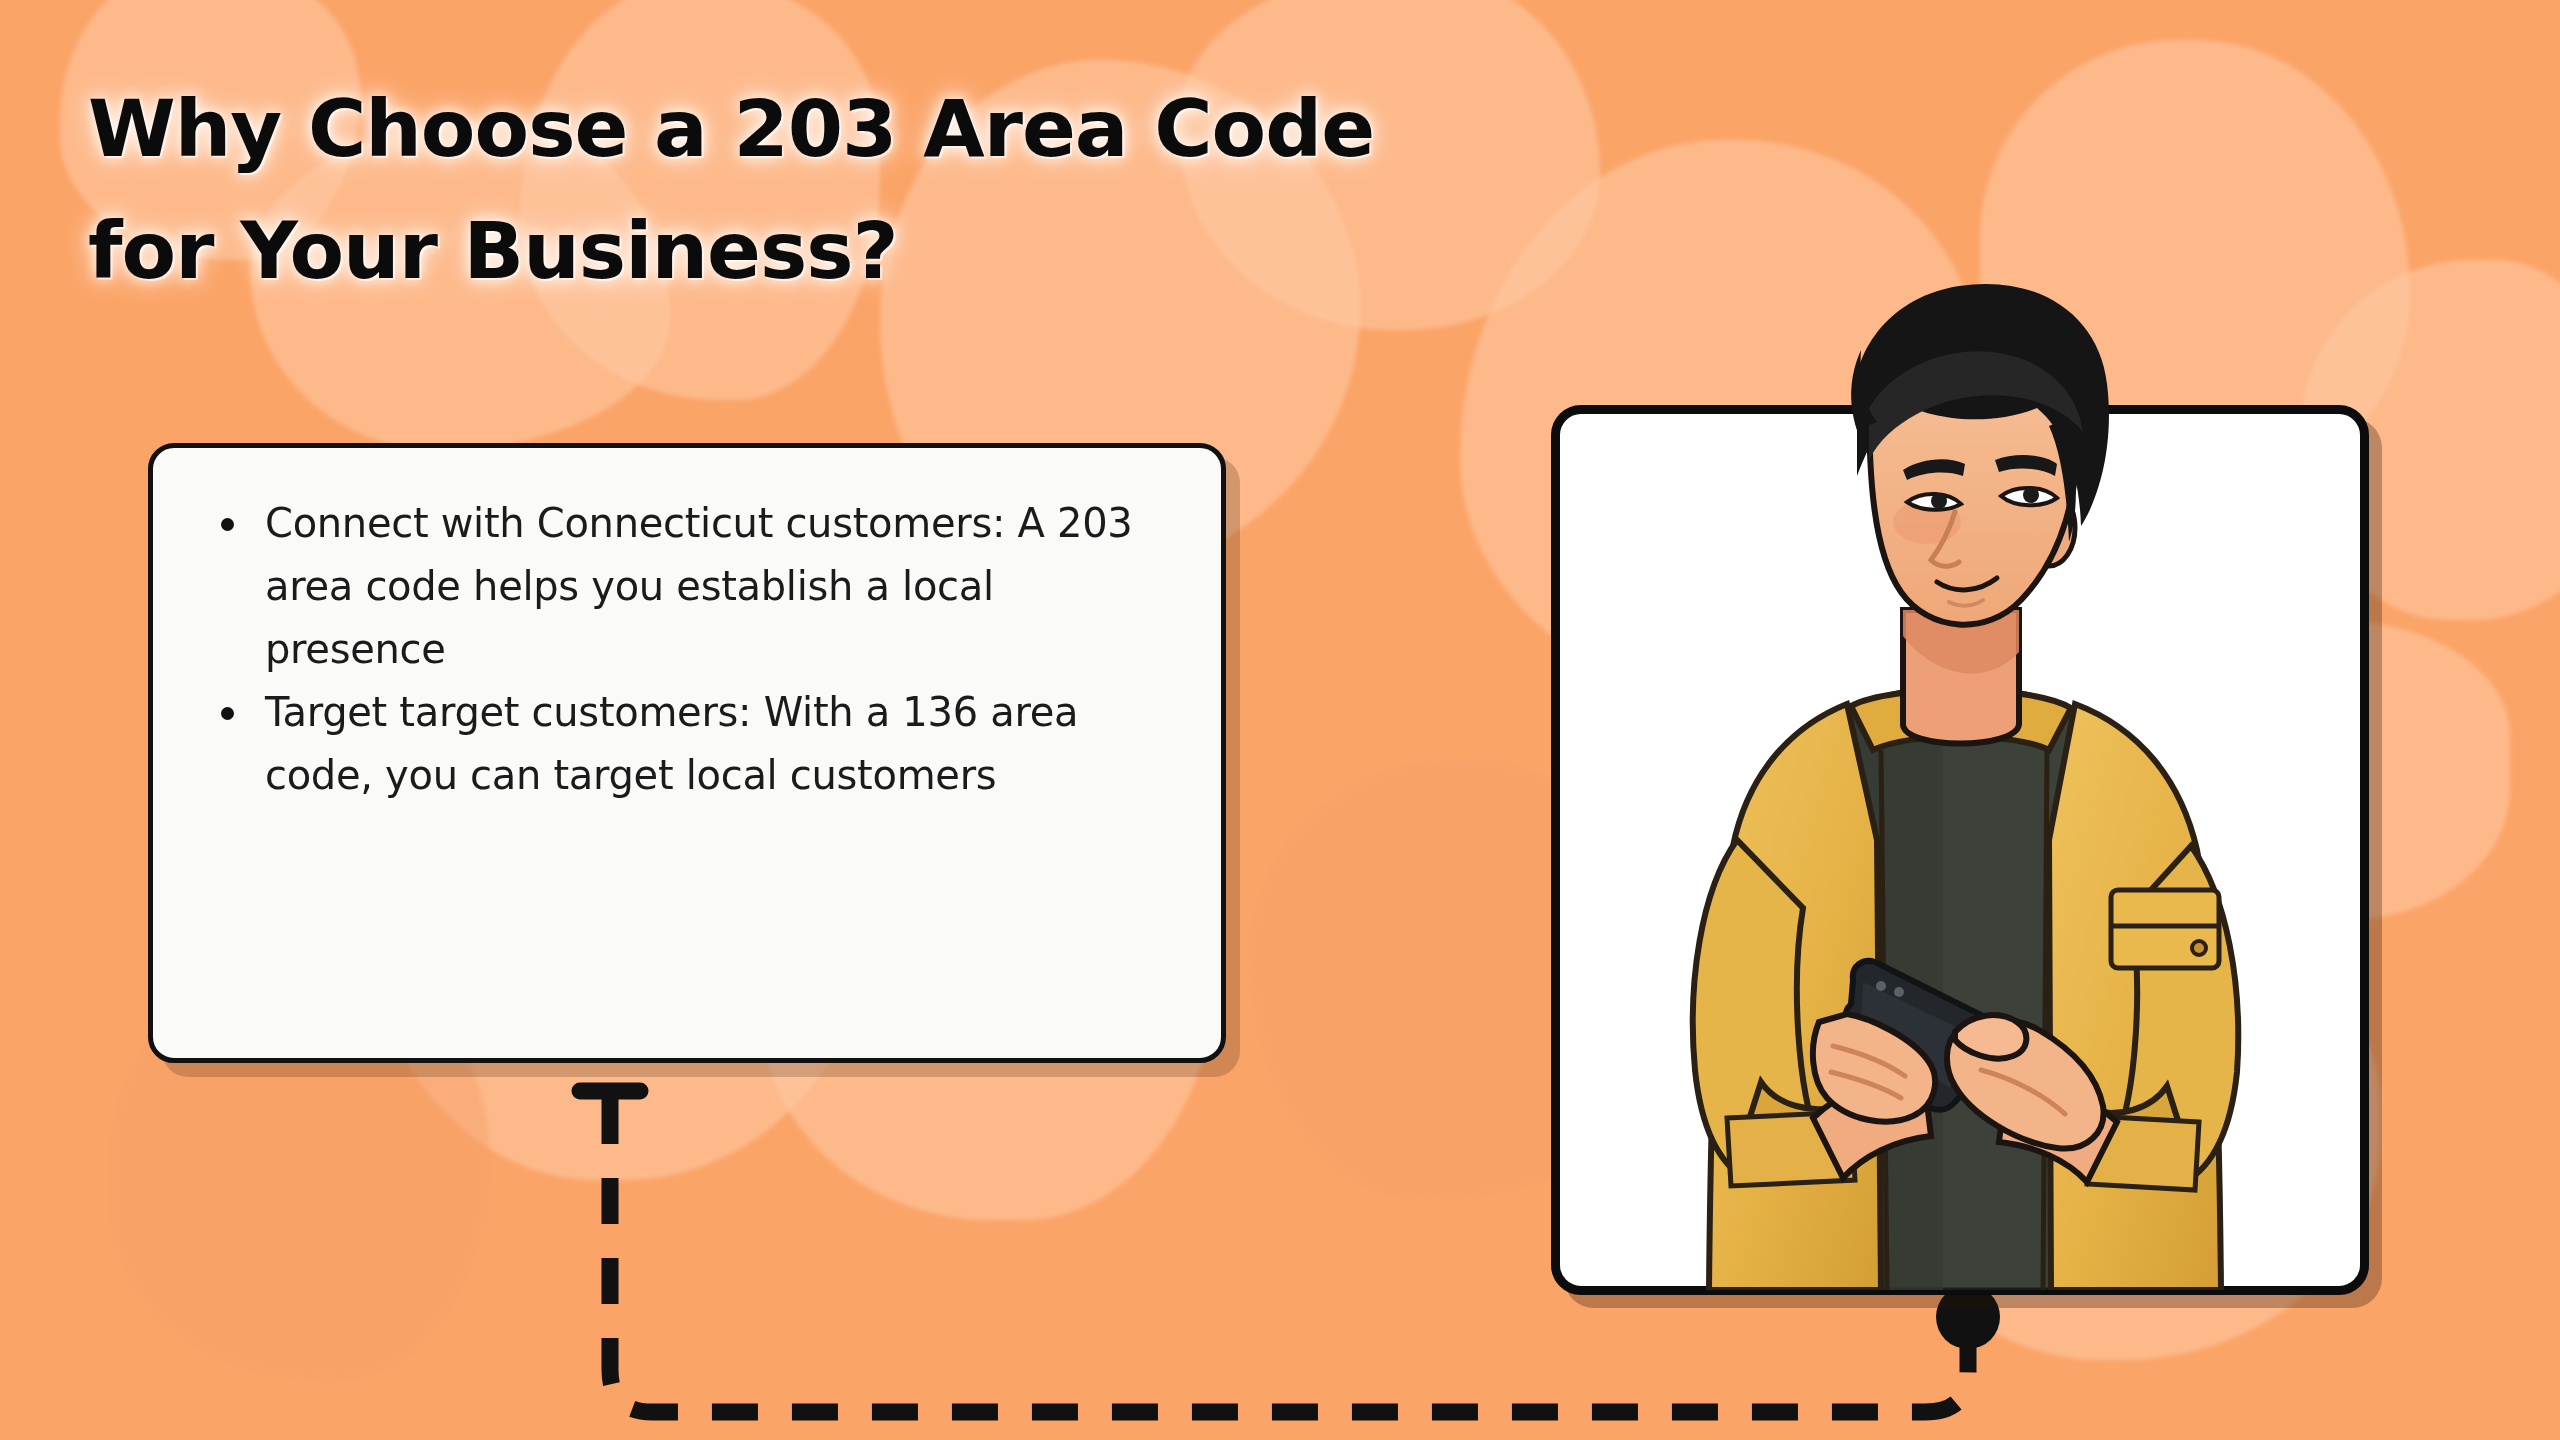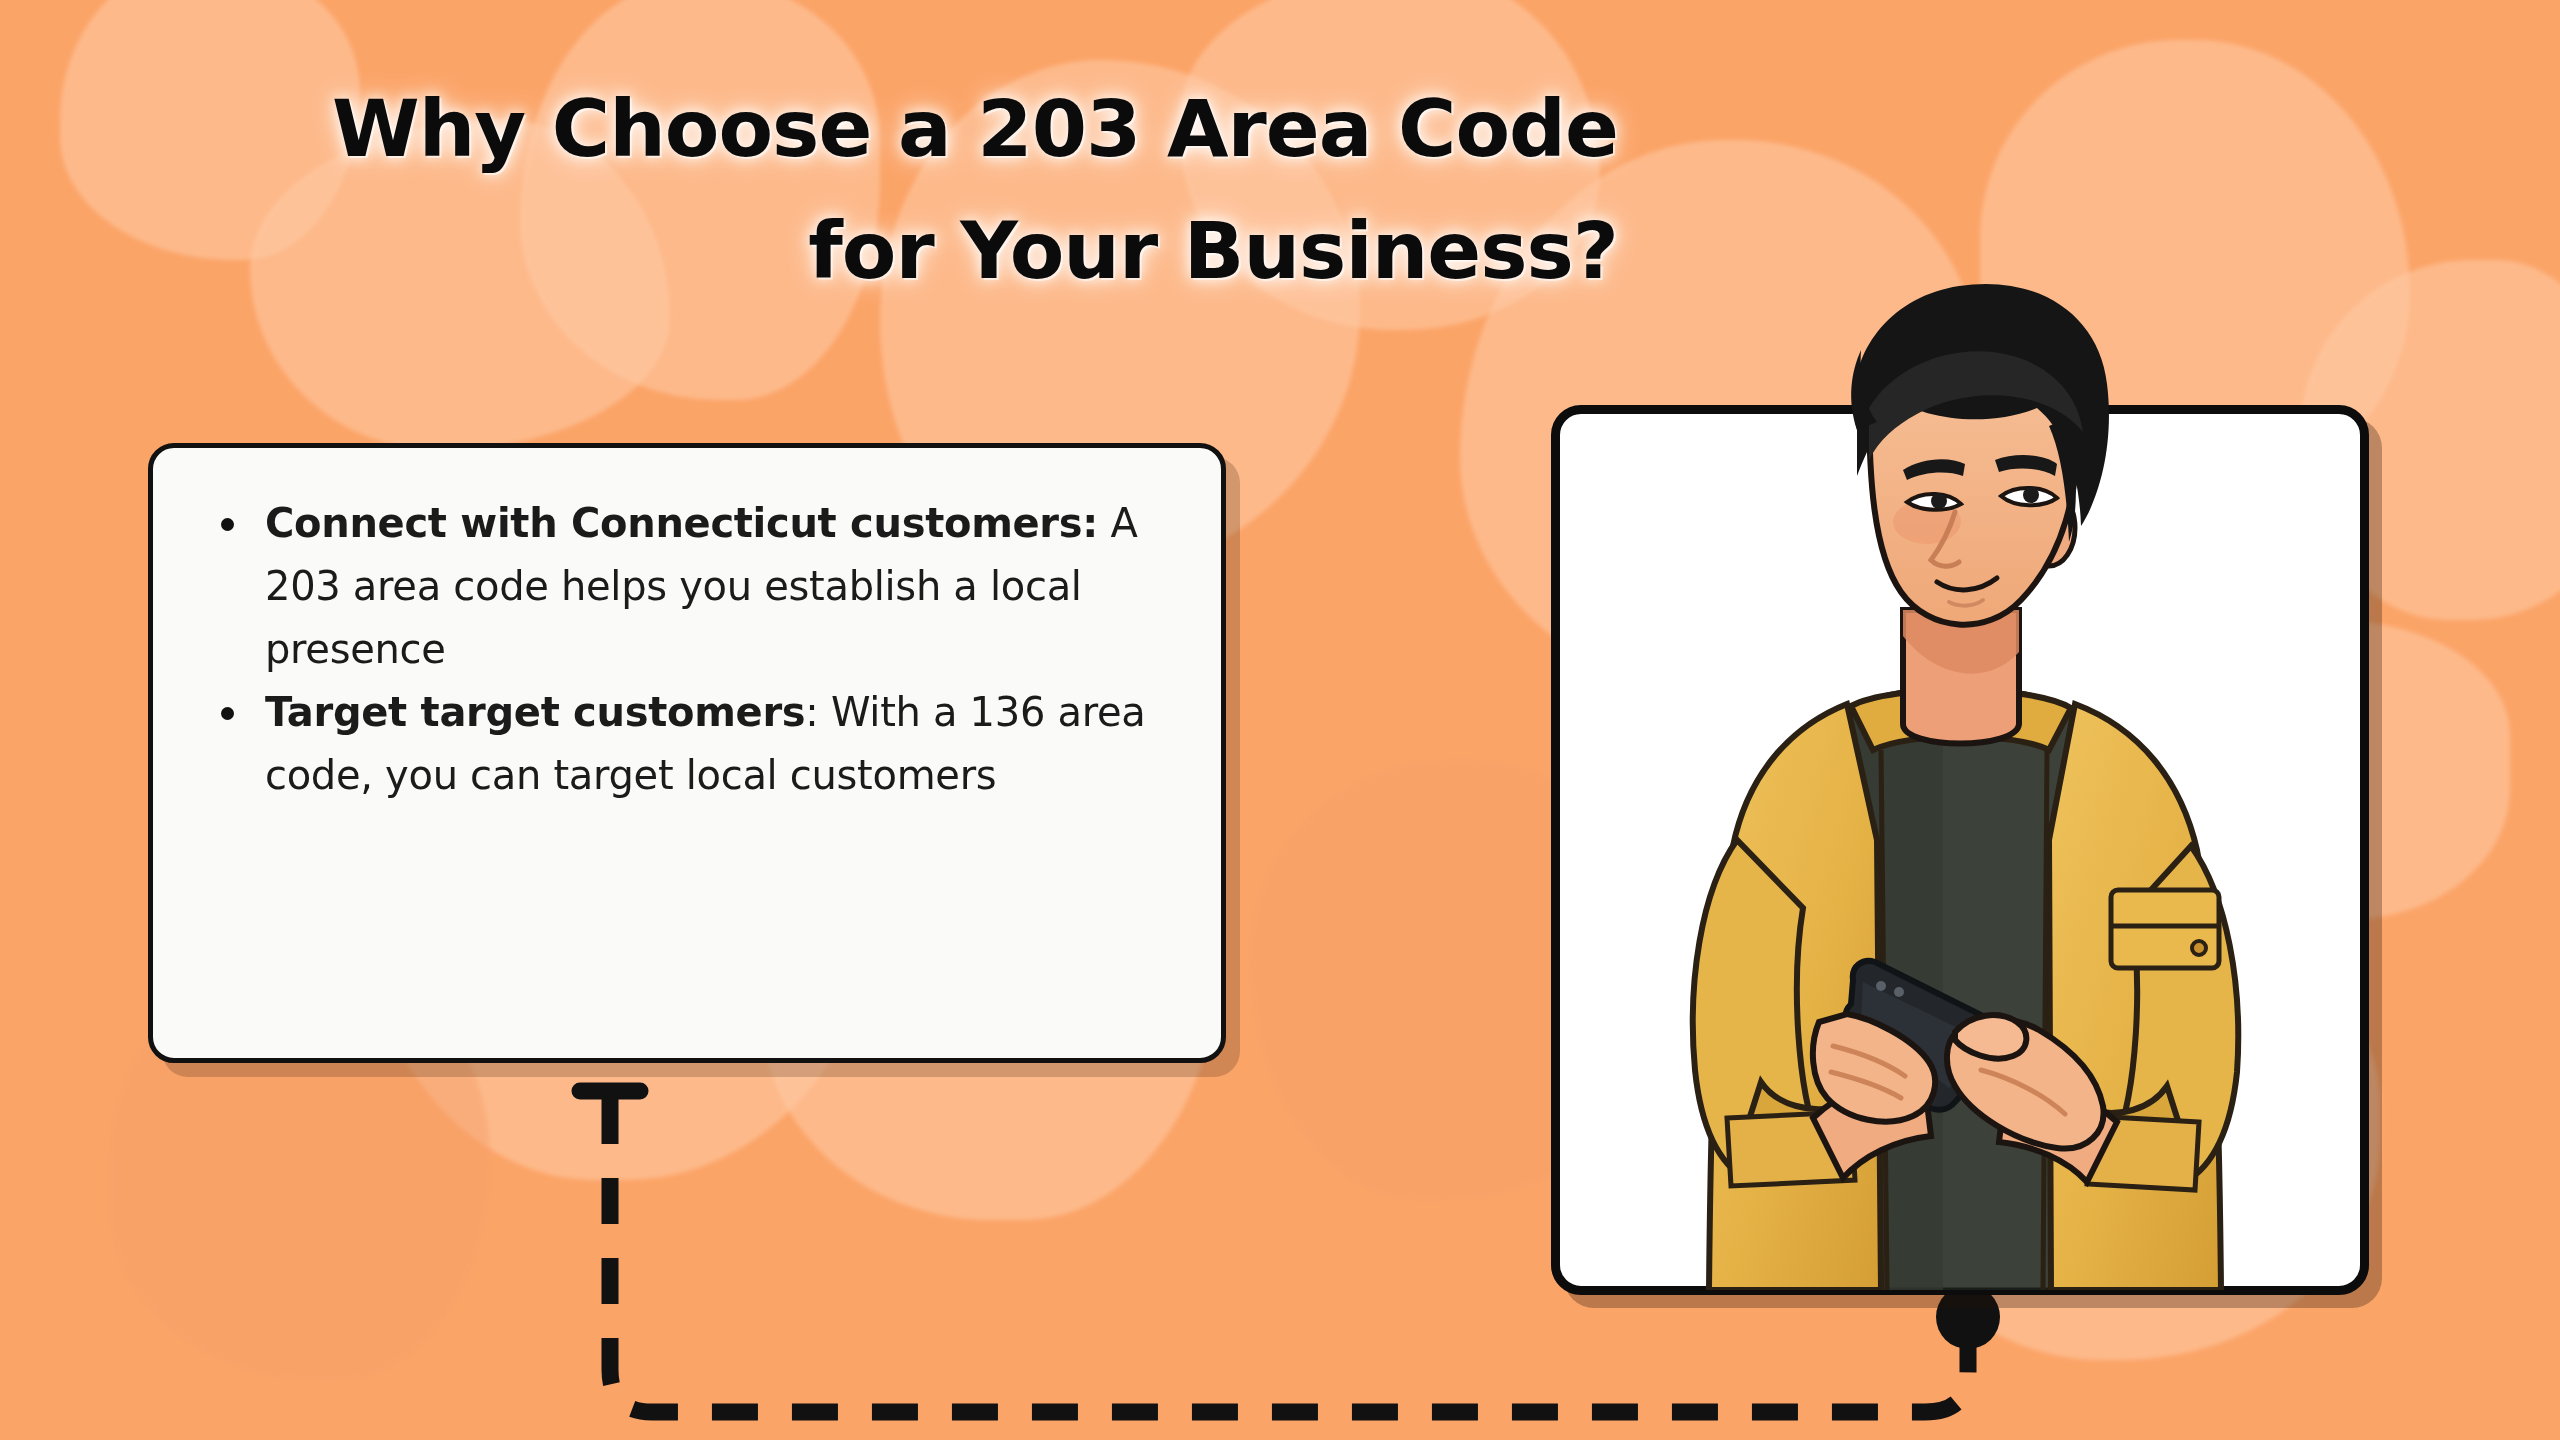--- a/index.html
+++ b/index.html
@@ -43,21 +43,20 @@
   }
   .map-blob.dark { background: #F6A06A; opacity: .45; }
 
   
   #heading {
     position: absolute;
     left: 88px;
     top: 68px;
     width: 1500px;
     z-index: 6;
-    text-align: right;
   }
   .head-line {
     font-family: "DejaVu Sans", sans-serif;
     font-weight: 700;
     font-size: 78px;
     line-height: 122px;
     letter-spacing: -1px;
     color: #0B0B0B;
     white-space: nowrap;
     text-shadow:
@@ -95,21 +94,21 @@
   .bullet-item::before {
     content: "";
     position: absolute;
     left: 22px;
     top: 26px;
     width: 13px;
     height: 13px;
     border-radius: 50%;
     background: #111;
   }
-  .bullet-item .lead { font-weight: 700; }
+  .bullet-item .lead { font-weight: 400; }
 
   
   #photo-frame {
     position: absolute;
     left: 1551px;
     top: 405px;
     width: 818px;
     height: 890px;
     background: #FFFFFF;
     border: 9px solid #0C0C0C;

